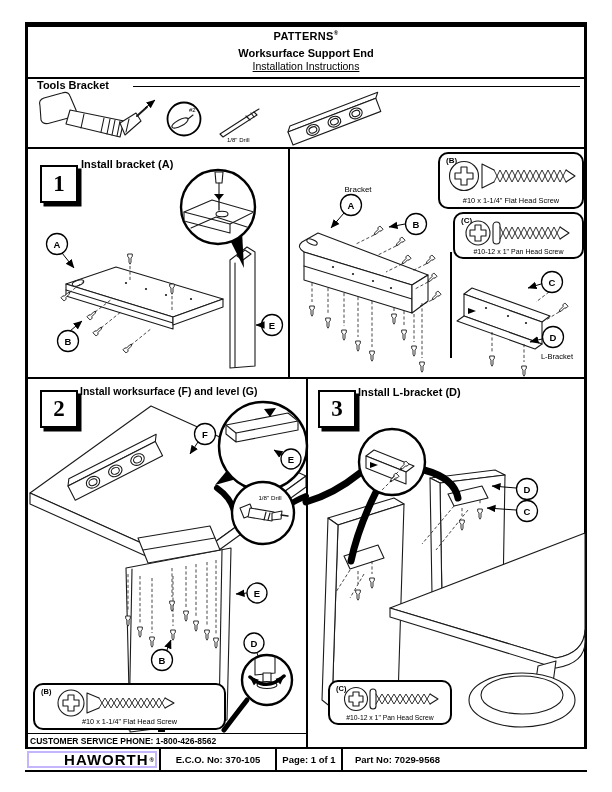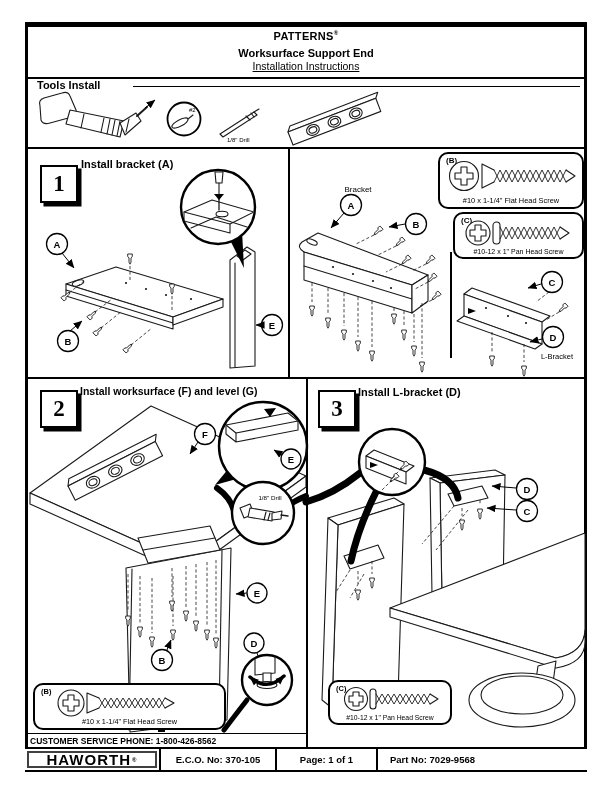--- a/index.html
+++ b/index.html
@@ -22,21 +22,21 @@
            box-shadow:3.5px 3.5px 0 #000;}
   .steptitle{position:absolute;font-weight:bold;font-size:11px;white-space:nowrap;text-align:right;}
   .screwbox{position:absolute;box-sizing:border-box;border:2px solid #000;border-radius:10px;background:#fff;}
   .sb-tag{position:absolute;top:2px;left:6px;font-weight:bold;font-size:8px;}
   .sb-art{position:absolute;}
   .sb-label{position:absolute;bottom:2px;left:0;width:100%;text-align:center;font-size:7.4px;}
   .phone{position:absolute;left:25px;top:733px;width:281px;box-sizing:border-box;
          border-top:1.5px solid #000;padding:2px 0 0 5px;font-weight:bold;font-size:8.5px;}
   .footer{position:absolute;left:25px;top:747px;width:562px;height:23px;box-sizing:border-box;
           border-top:2px solid #000;display:flex;align-items:stretch;background:#fff;}
-  .hwbox{margin:2px;border:2px solid #404040;width:126px;display:flex;align-items:center;justify-content:center;
+  .hwbox{margin:2px;border:2px solid #c4b5fd;width:126px;display:flex;align-items:center;justify-content:flex-end;
          font-weight:bold;font-size:15px;letter-spacing:1px;}
   .hwbox sup{font-size:6px;margin-left:1px;}
   .fcell{border-left:2px solid #000;display:flex;align-items:center;justify-content:center;
          font-weight:bold;font-size:9.5px;box-sizing:border-box;}
   svg{position:absolute;overflow:visible;}
   svg text{font-family:"Liberation Sans",sans-serif;fill:#000;}
   .ln{stroke:#1a1a1a;stroke-width:1.1;fill:none;stroke-linejoin:round;stroke-linecap:round;}
   .fw{fill:#fff;stroke:#1a1a1a;stroke-width:1.1;stroke-linejoin:round;}
   .dsh{stroke:#1a1a1a;stroke-width:.8;stroke-dasharray:3.2 2.2;fill:none;}
   .dc{fill:#fff;stroke:#000;stroke-width:2.4;}
@@ -53,21 +53,21 @@
 <div class="page">
   <div class="sheet"></div>
 
   <div class="hdr">
     <div class="brand"><span>PATTERNS</span><sup>®</sup></div>
     <div class="title">Worksurface Support End</div>
     <div class="sub">Installation Instructions</div>
   </div>
   <div class="hline" style="left:25px;top:77px;width:562px;"></div>
 
-  <div class="t toolslabel" style="left:37px;top:79px;">Tools Install</div>
+  <div class="t toolslabel" style="left:37px;top:79px;">Tools Bracket</div>
   <div class="hline" style="left:133px;top:86px;width:447px;height:1.4px;"></div>
 
   <svg width="560" height="58" viewBox="0 0 560 58" style="left:26px;top:90px;">
     <defs>
       <marker id="ah0" viewBox="0 0 10 10" refX="9.5" refY="5" markerWidth="9" markerHeight="9" orient="auto-start-reverse" markerUnits="userSpaceOnUse">
           <path d="M0,0.8 L10,5 L0,9.2 Z" fill="#000"></path>
         </marker>
     </defs>
     <g>
       <path class="fw" d="M14,16 Q12,10 18,8 L36,3 Q42,1 44,6 L50,20 Q52,25 46,27 L24,33 Q17,35 15,30 Z"></path>
@@ -528,16 +528,16 @@
   </div>
 
   <div class="vline" style="left:306px;top:378px;height:369px;"></div>
 
   <div class="footer">
     <div class="hwbox">
         <span>HAWORTH</span>
         <sup>®</sup>
       </div>
     <div class="fcell" style="width:116px;">E.C.O. No: 370-105</div>
-    <div class="fcell" style="width:101px;">Page: 1 of 1</div>
+    <div class="fcell" style="width:66px;">Page: 1 of 1</div>
     <div class="fcell" style="width:111px;">Part No: 7029-9568</div>
   </div>
 </div>
 
 </body></html>

